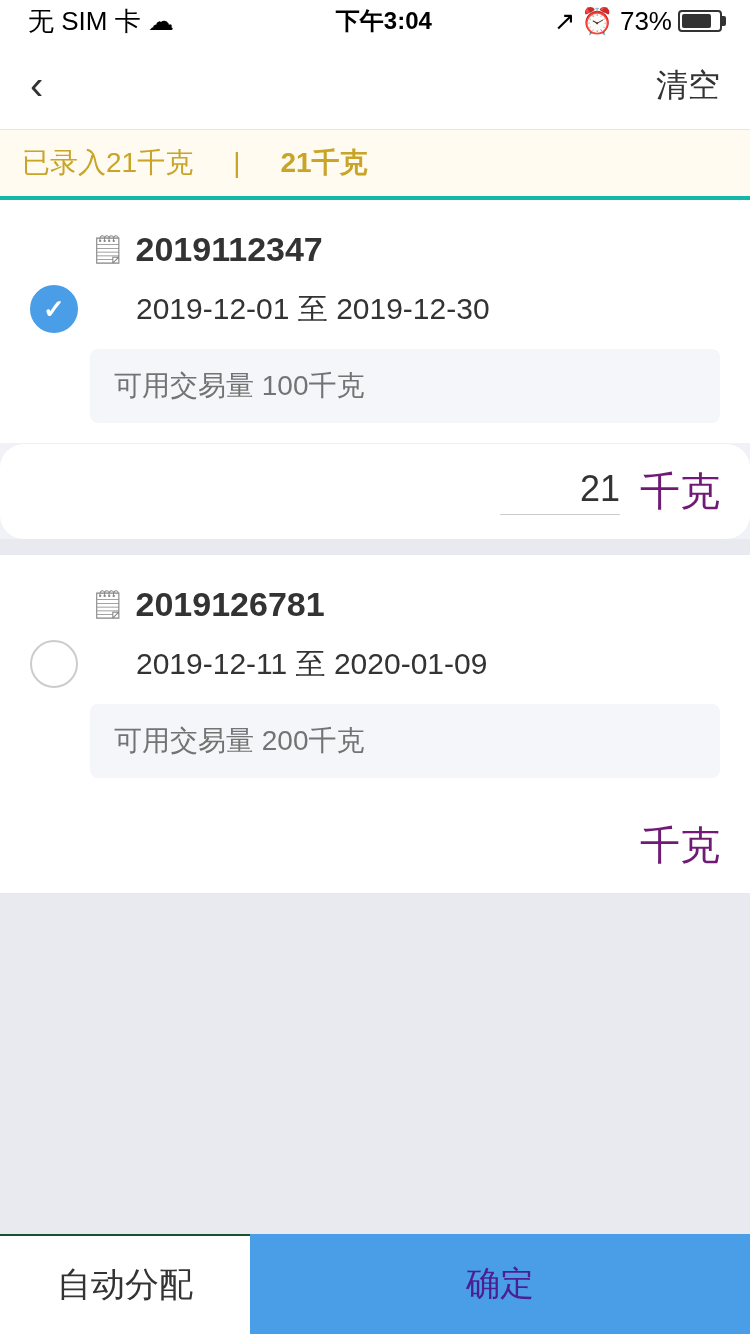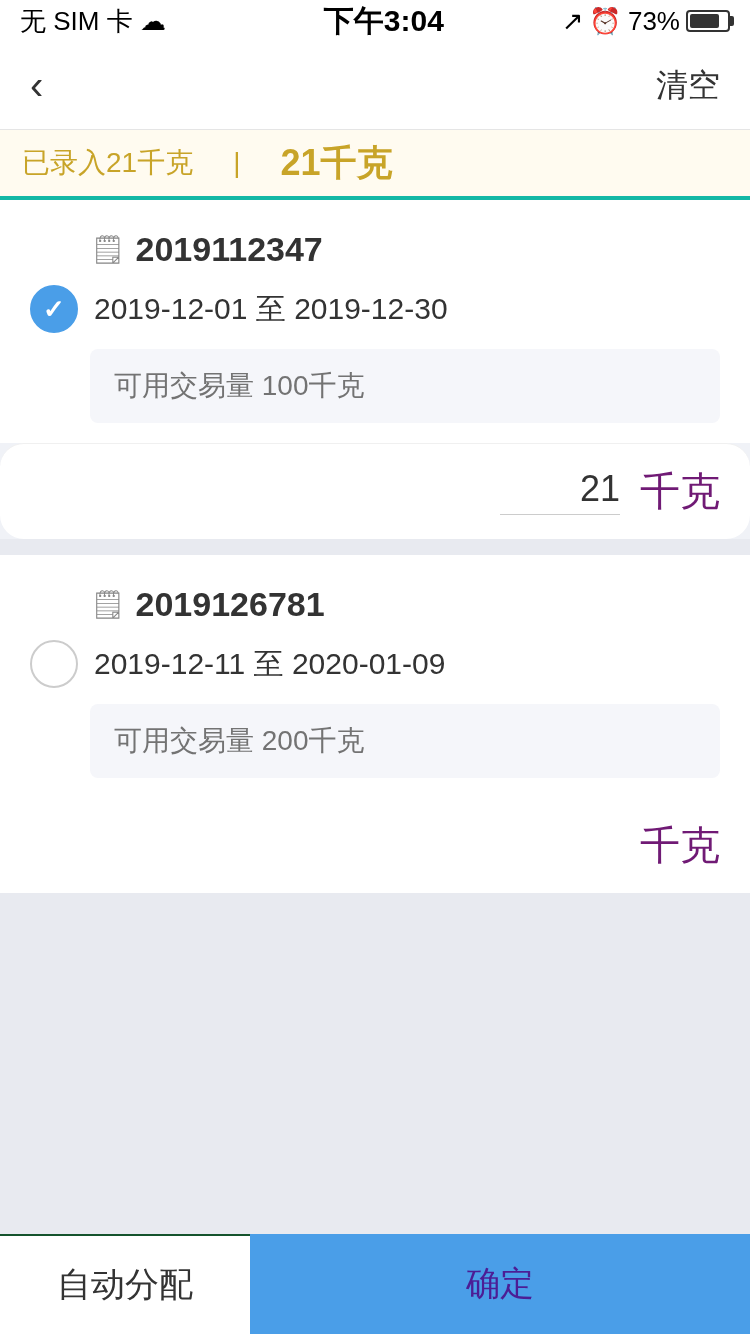--- a/index.html
+++ b/index.html
@@ -13,31 +13,31 @@
       font-size: 32px;
     }
 
     
     .status-bar {
       background: #fff;
       height: 42px;
       display: flex;
       align-items: center;
       justify-content: space-between;
-      padding: 0 20px;
+      padding: 0 28px;
       font-size: 26px;
       font-weight: 500;
     }
     .status-left {
       display: flex;
       align-items: center;
       gap: 8px;
     }
     .status-center {
-      font-size: 30px;
+      font-size: 24px;
       font-weight: 600;
       margin-left: 40px;
     }
     .status-right {
       display: flex;
       align-items: center;
       gap: 6px;
       font-size: 26px;
     }
     .battery-icon {
@@ -109,21 +109,21 @@
     .info-recorded {
       color: #c8a428;
       font-size: 28px;
     }
     .info-divider {
       color: #c8a428;
       font-size: 28px;
     }
     .info-amount {
       color: #c8a428;
-      font-size: 36px;
+      font-size: 28px;
       font-weight: 600;
     }
 
     
     .batch-card {
       background: #fff;
       margin-bottom: 0;
       padding: 30px 30px 20px 30px;
       position: relative;
     }
@@ -168,20 +168,21 @@
       border-color: #4a9ee8;
     }
     .radio-check {
       color: #fff;
       font-size: 26px;
       font-weight: bold;
     }
     .batch-date {
       font-size: 30px;
       color: #333;
+      margin-left: 42px;
     }
 
     .batch-available {
       background: #f5f6fa;
       border-radius: 8px;
       padding: 18px 24px;
       margin-left: 60px;
       font-size: 28px;
       color: #737373;
     }

